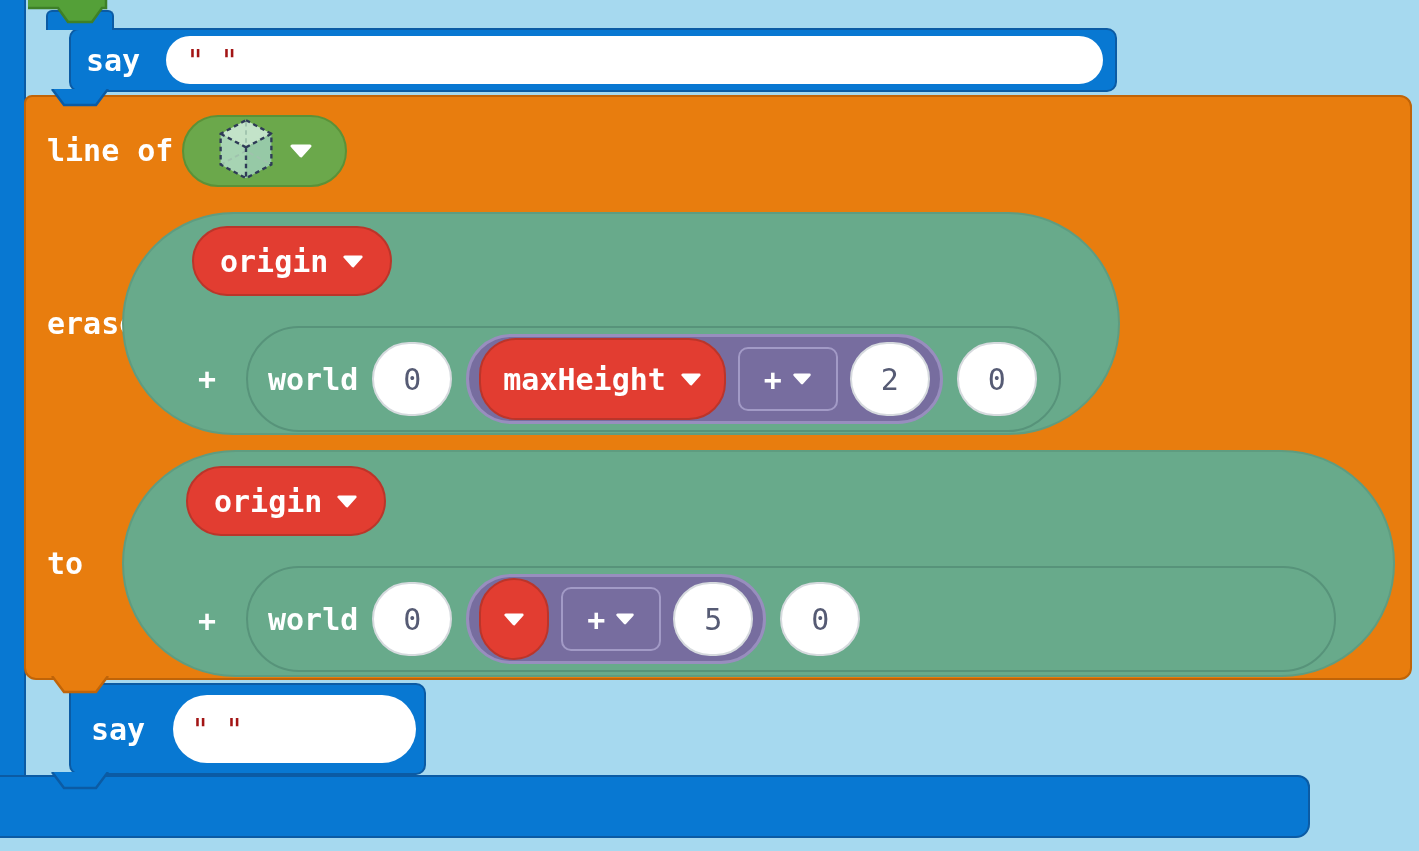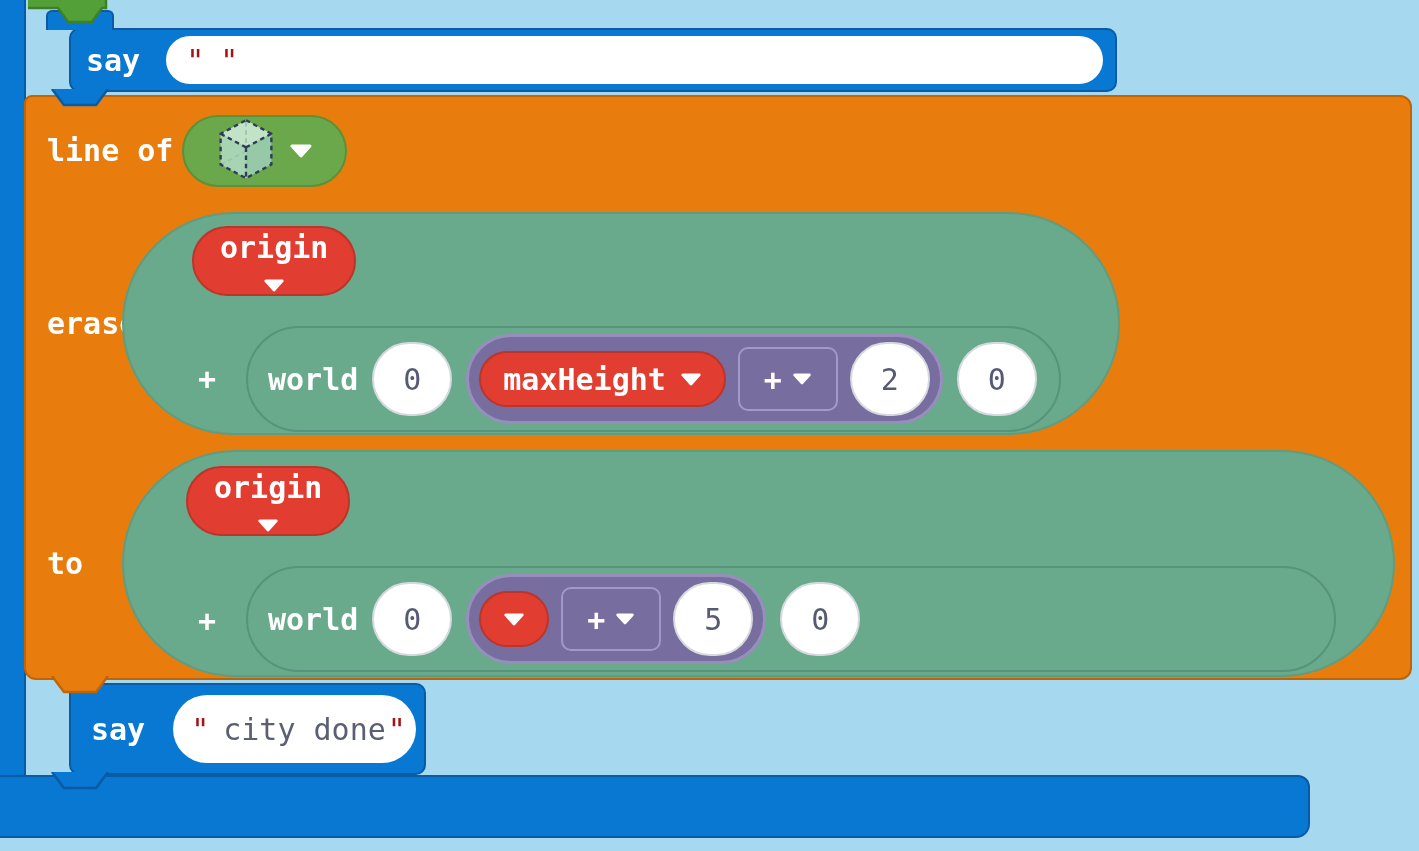--- a/index.html
+++ b/index.html
@@ -44,34 +44,34 @@
   .orange-block{position:absolute;left:24px;top:95px;width:1388px;height:585px;background:var(--shapes-orange);border:2px solid var(--shapes-orange-border);border-radius:8px 12px 12px 12px;}
   .o-label{position:absolute;color:#fff;font-size:30px;font-weight:600;white-space:pre;}
 
   .picker-pill{position:absolute;left:156px;top:18px;width:165px;height:72px;background:var(--picker-green);border:2px solid var(--picker-green-border);border-radius:36px;display:flex;align-items:center;justify-content:center;gap:14px;}
 
   .pos-group{position:absolute;background:var(--positions-teal);border:2px solid var(--positions-teal-border);}
   .from-group{left:96px;top:115px;width:998px;height:223px;border-radius:112px;}
   .to-group{left:96px;top:353px;width:1273px;height:227px;border-radius:114px;}
 
   .var-pill{background:var(--variable-red);border:2px solid var(--variable-red-border);border-radius:37px;display:flex;align-items:center;justify-content:center;gap:14px;color:#fff;font-size:30px;font-weight:600;white-space:pre;}
-  .origin-pill{position:absolute;height:70px;padding:0 26px;border-radius:35px;flex-direction:column;}
+  .origin-pill{position:absolute;height:70px;padding:0 26px;border-radius:35px;}
   .from-group .origin-pill{left:68px;top:12px;}
   .to-group .origin-pill{left:62px;top:14px;}
 
   .t-label{position:absolute;color:#fff;font-size:30px;font-weight:600;}
   .expr-outline{position:absolute;border:2px solid var(--positions-teal-outline);border-radius:53px;display:flex;align-items:center;gap:14px;padding:0 20px;}
   .from-group .expr-outline{left:122px;top:112px;width:815px;height:106px;}
   .to-group .expr-outline{left:122px;top:114px;width:1090px;height:106px;}
   .w-label{color:#fff;font-size:30px;font-weight:600;flex:none;}
 
   .num-oval{flex:none;min-width:80px;height:74px;border-radius:37px;background:#fff;border:2px solid #d6dade;display:flex;align-items:center;justify-content:center;font-size:30px;color:var(--num-text);padding:0 14px;}
 
   .math-block{flex:none;height:90px;border-radius:45px;background:var(--math-purple);border:3px solid var(--math-purple-ring);display:flex;align-items:center;gap:12px;padding:0 10px;}
-  .math-block .var-pill{height:56px;padding:10px 22px;}
+  .math-block .var-pill{height:82px;padding:10px 22px;}
   .op-box{flex:none;height:64px;min-width:100px;border:2px solid var(--math-purple-box);border-radius:10px;display:flex;align-items:center;justify-content:center;gap:10px;color:#fff;font-size:30px;font-weight:600;}
 </style>
 </head>
 <body>
 
 <div class="workspace">
 
   <div class="outer-strip"></div>
   <div class="outer-bar"></div>
 
@@ -183,21 +183,20 @@
 
   <svg class="tab" style="left:50px;top:89px;" width="60" height="20" viewBox="0 0 60 20">
     <path d="M2,0 L14,16 L46,16 L58,0 Z" fill="var(--player-blue)"></path>
     <path d="M2,0 L14,16 L46,16 L58,0" fill="none" stroke="var(--player-blue-border)" stroke-width="2.5"></path>
   </svg>
 
   <div class="say-block say-bottom">
     <span class="blk-label">say</span>
     <div class="string-field">
       <span class="q q-open">"</span>
-      <span>city done</span>
       <span class="q q-close">"</span>
     </div>
   </div>
 
   <svg class="tab" style="left:50px;top:676px;" width="60" height="20" viewBox="0 0 60 20">
     <path d="M2,0 L14,16 L46,16 L58,0 Z" fill="var(--shapes-orange)"></path>
     <path d="M2,0 L14,16 L46,16 L58,0" fill="none" stroke="var(--shapes-orange-border)" stroke-width="2.5"></path>
   </svg>
 
   <svg class="tab" style="left:50px;top:772px;" width="60" height="20" viewBox="0 0 60 20">

